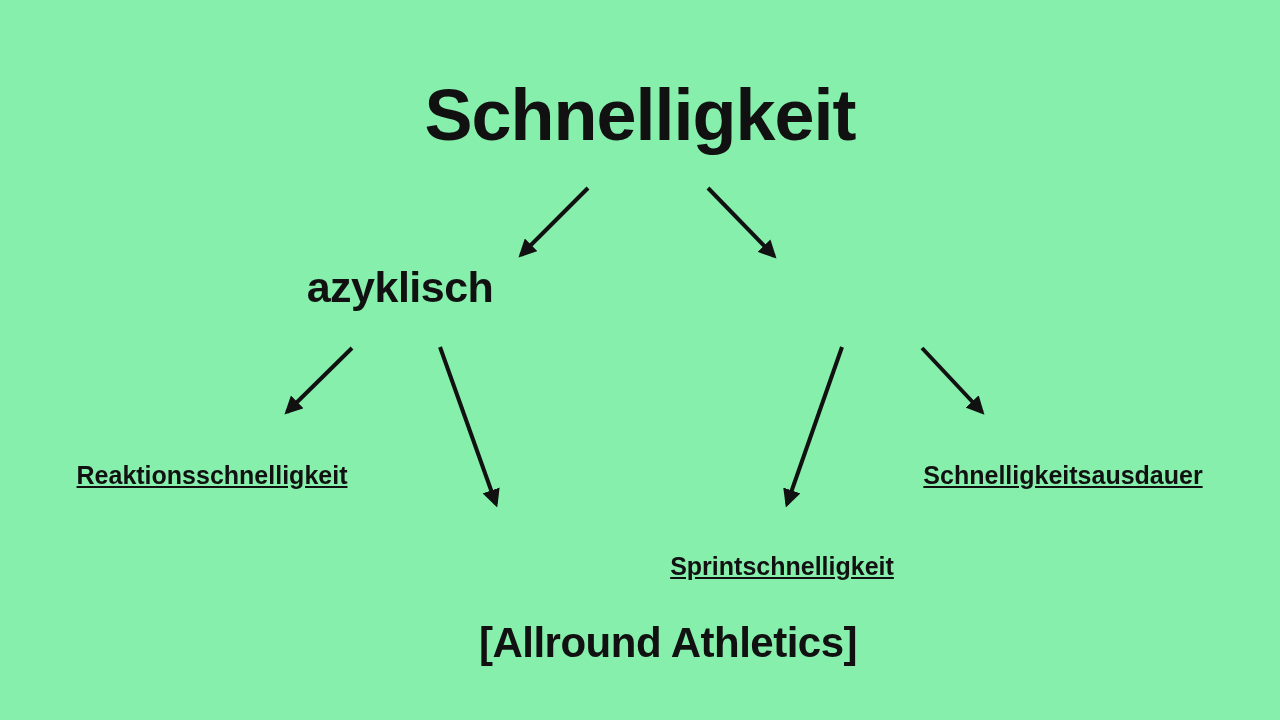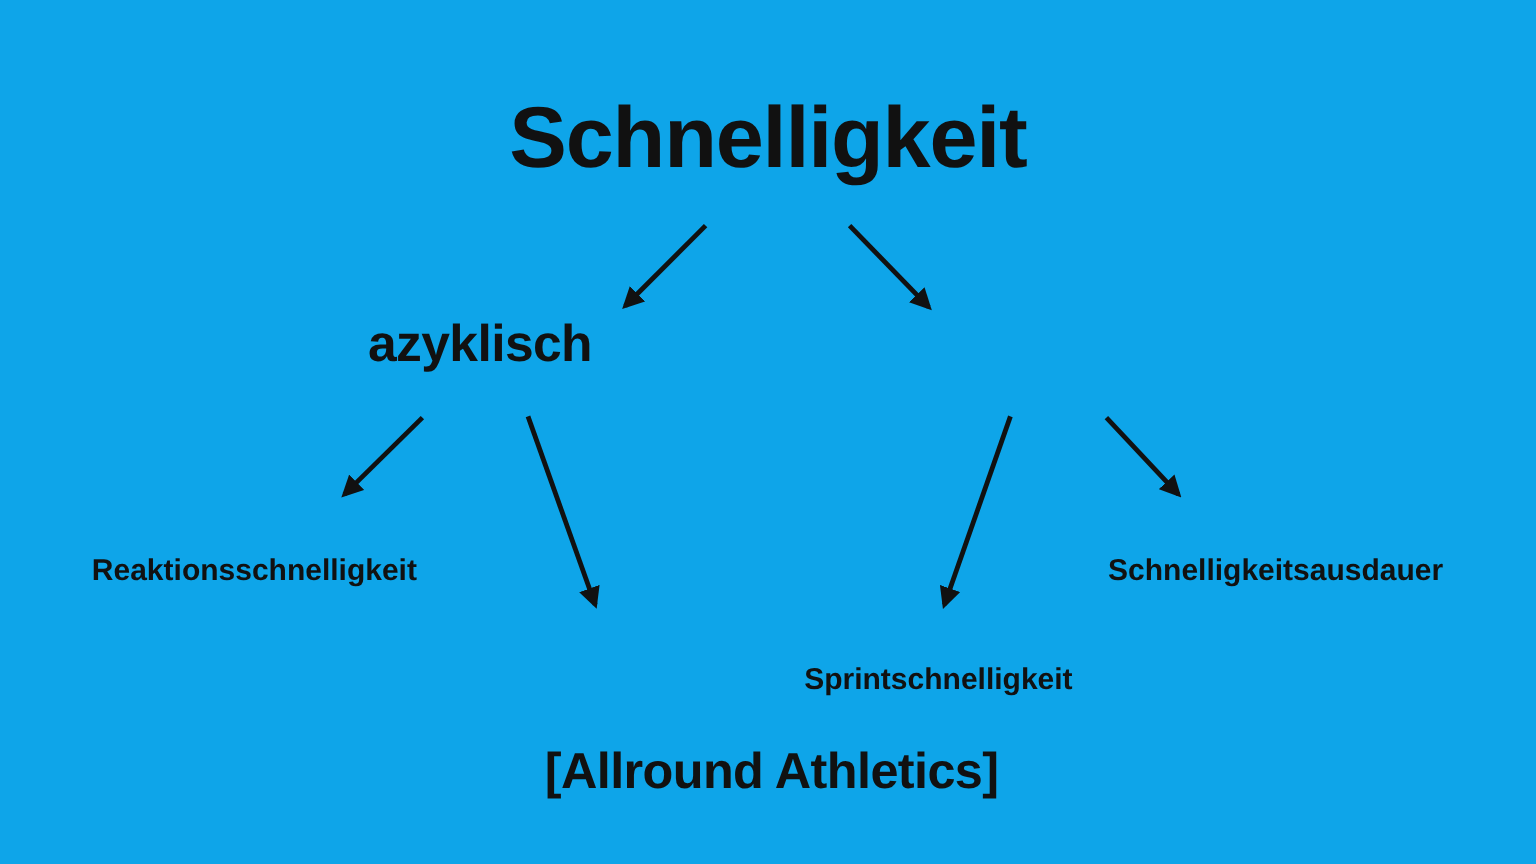--- a/index.html
+++ b/index.html
@@ -3,21 +3,21 @@
 <meta charset="utf-8">
 <style>
   html, body {
     margin: 0;
     padding: 0;
   }
   .canvas {
     position: relative;
     width: 1280px;
     height: 720px;
-    background: #0ea5e9;
+    background: #86efac;
     overflow: hidden;
     font-family: "Liberation Sans", "DejaVu Sans", sans-serif;
   }
   .arrows-layer {
     position: absolute;
     left: 0;
     top: 0;
     width: 1280px;
     height: 720px;
   }
@@ -25,21 +25,21 @@
     position: absolute;
     transform: translateX(-50%);
     white-space: nowrap;
     color: #111111;
     font-weight: 700;
     line-height: 1.1;
     text-align: center;
   }
   .lvl1 { font-size: 72px; letter-spacing: -1px; }
   .lvl2 { font-size: 43px; letter-spacing: -0.5px; }
-  .lvl3 { font-size: 25px; }
+  .lvl3 { font-size: 25px; text-decoration: underline; }
   .attrib { font-size: 42px; letter-spacing: -0.5px; }
   .arrow-line {
     stroke: #111111;
     stroke-width: 4;
     fill: none;
   }
 </style>
 </head>
 <body>
 
@@ -64,15 +64,15 @@
   <div class="node lvl2" style="left:400px; top:264px;">azyklisch</div>
 
 
   <div class="node lvl3" style="left:212px; top:462px;">Reaktionsschnelligkeit</div>
 
 
   <div class="node lvl3" style="left:1063px; top:462px;">Schnelligkeitsausdauer</div>
 
   <div class="node lvl3" style="left:782px; top:553px;">Sprintschnelligkeit</div>
 
-  <div class="node attrib" style="left:643px; top:620px;">[Allround Athletics]</div>
+  <div class="node attrib" style="left:668px; top:620px;">[Allround Athletics]</div>
 
 </div>
 
 </body></html>

